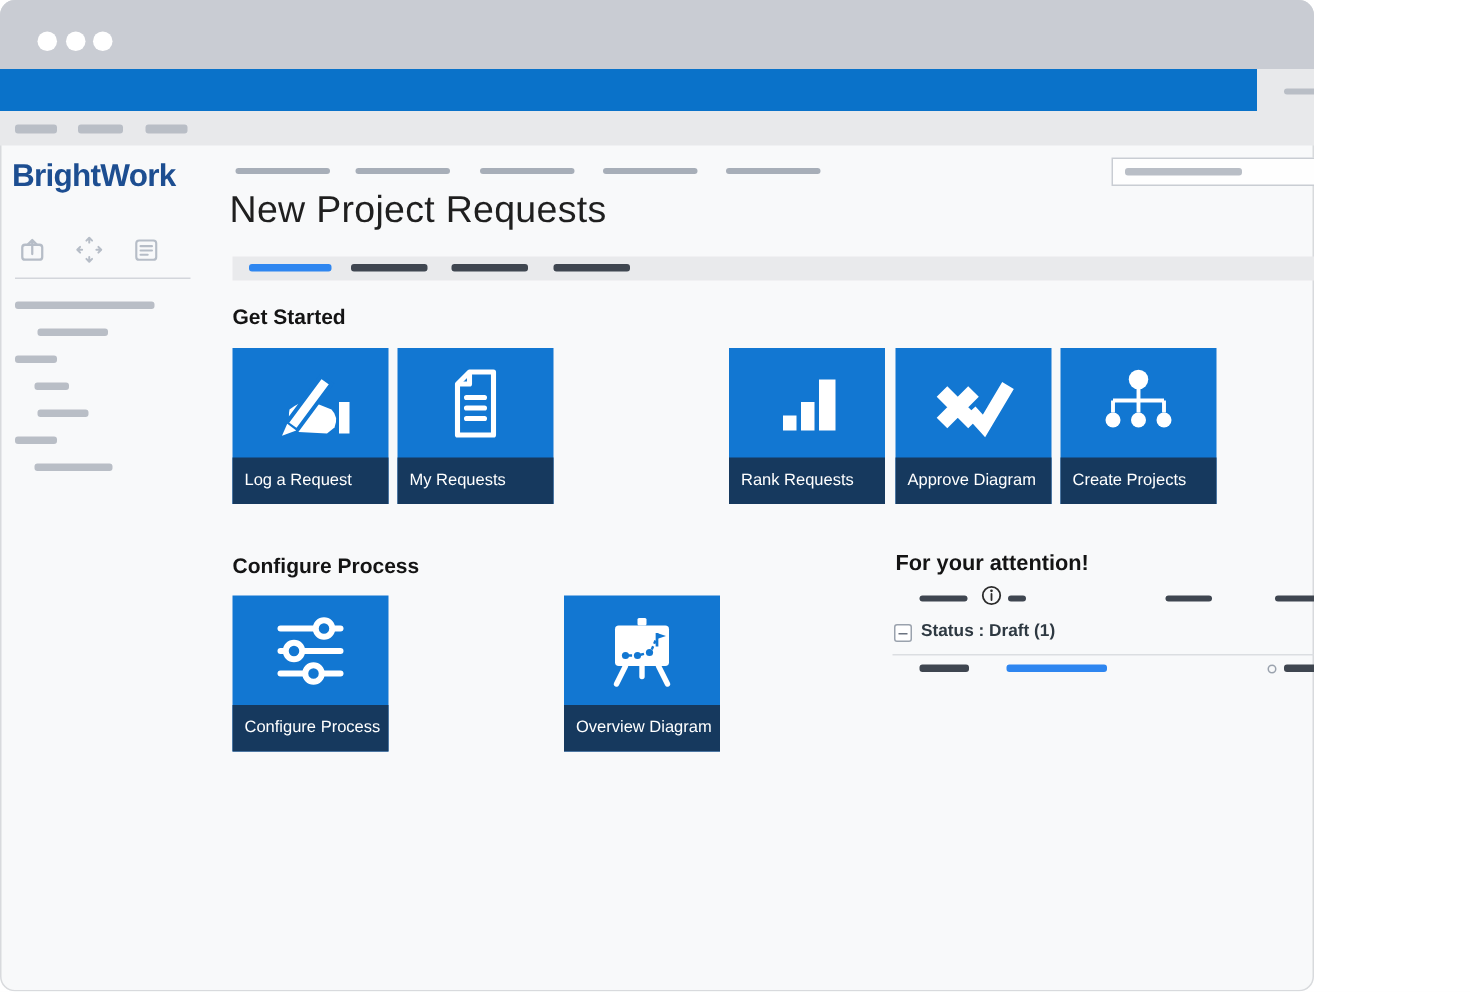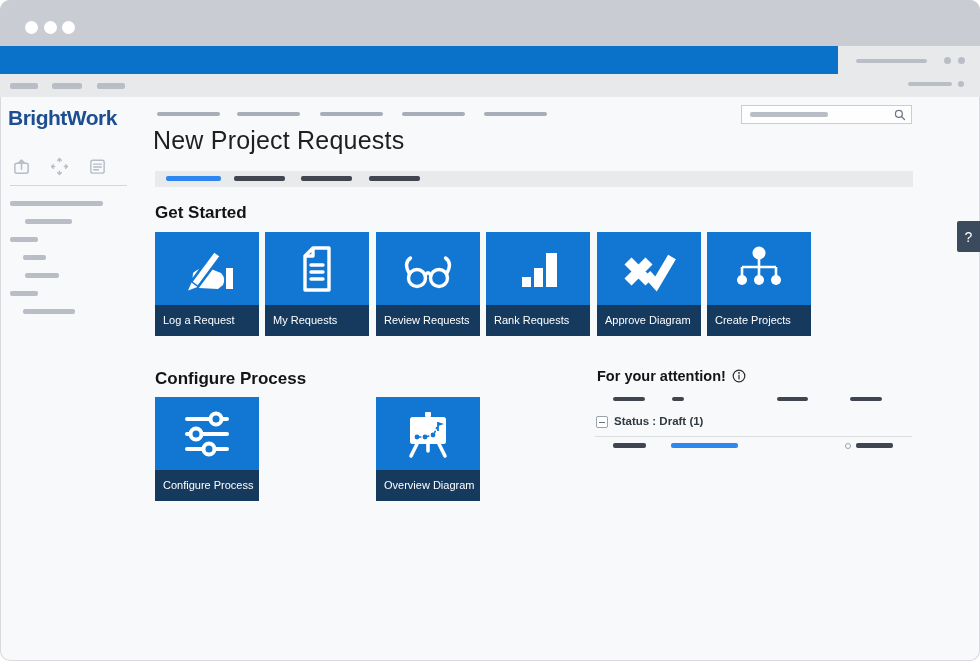--- a/index.html
+++ b/index.html
@@ -1,44 +1,44 @@
 <!DOCTYPE html>
 <html><head>
 <meta charset="utf-8">
 <style>
   html,body{margin:0;padding:0;background:#fff;}
   body{width:980px;height:661px;font-family:"Liberation Sans","DejaVu Sans",sans-serif;}
-  .frame{position:relative;width:980px;height:661px;border-radius:10px;overflow:hidden;
+  .frame{position:relative;width:876px;height:661px;border-radius:10px;overflow:hidden;
          box-shadow:0 0 0 1px #d8dadd inset;background:#f8f9fa;}
   .abs{position:absolute;}
   
   .chrome{left:0;top:0;width:980px;height:46px;background:#c9ccd3;}
   .tdot{width:13px;height:13px;border-radius:50%;background:#fff;}
   
   .suitebar{left:0;top:46px;width:980px;height:28px;background:#e8e9eb;}
   .suiteblue{left:0;top:46px;width:838px;height:28px;background:#0a72c9;}
   .ph{background:#b9bec6;border-radius:2px;}
   .phdark{background:#3f4650;border-radius:2px;}
   .phmid{background:#a7aeb8;border-radius:2px;}
   .navrow{left:0;top:74px;width:980px;height:23px;background:#e8e9eb;}
   
   .logo{left:8px;top:106px;font-size:21px;font-weight:bold;color:#1d4e91;letter-spacing:-0.5px;}
   .sdivider{left:10px;top:185px;width:117px;height:1px;background:#d3d6db;}
   
   .title{left:153px;top:126px;font-size:25px;font-weight:300;color:#1f1f1f;letter-spacing:0.2px;}
   .search{left:741px;top:105px;width:171px;height:19px;background:#fefefe;border:1px solid #c9cdd3;box-sizing:border-box;}
   .tabband{left:155px;top:171px;width:758px;height:16px;background:#e9eaec;}
-  .sechead{font-size:17px;font-weight:600;color:#141414;}
+  .sechead{font-size:14px;font-weight:600;color:#141414;}
   
   .tile{position:absolute;width:104px;height:104px;background:#1277d2;cursor:pointer;}
   .ticon{position:absolute;left:0;top:0;right:0;height:73px;display:flex;align-items:center;justify-content:center;}
   .tlabel{position:absolute;left:0;right:0;bottom:0;height:31px;background:#16395e;color:#fff;
           font-size:11px;line-height:30px;padding-left:8px;white-space:nowrap;overflow:hidden;}
   
-  .attnhead{left:597px;top:368px;font-size:14.5px;font-weight:600;color:#141414;display:flex;align-items:center;gap:6px;}
+  .attnhead{left:597px;top:368px;font-size:14.5px;font-weight:600;color:#141414;display:flex;align-items:center;gap:6px;flex-direction:column;}
   .statuslabel{font-size:11.5px;font-weight:700;color:#2e3942;text-align:right;}
   .collapse{width:12px;height:12px;border:1px solid #9aa2ad;border-radius:2px;box-sizing:border-box;position:relative;background:#fff;}
   .collapse::after{content:"";position:absolute;left:2px;right:2px;top:4.5px;height:1.5px;background:#6b7380;}
   .circleph{width:6px;height:6px;border:1.5px solid #9aa2ad;border-radius:50%;box-sizing:border-box;background:#f8f9fa;}
   .helpbtn{left:957px;top:221px;width:23px;height:31px;background:#3b4a5c;color:#fff;font-size:14px;
            display:flex;align-items:center;justify-content:center;border-radius:2px 0 0 2px;cursor:pointer;}
   svg{display:block;}
 </style>
 </head>
 <body>
@@ -137,32 +137,20 @@
     <span class="ticon">
       <svg width="56" height="56" viewBox="0 0 56 56" fill="none" stroke="#fff" stroke-width="3.4" stroke-linejoin="round">
         <path d="M40 7 H24 L16 15 V49 H40 Z"></path>
         <path d="M24 7 V15 H16"></path>
         <path d="M22 24 H34 M22 31 H34 M22 38 H34" stroke-linecap="round"></path>
       </svg>
     </span>
     <span class="tlabel">My Requests</span>
   </div>
 
-  <div class="tile" style="left:376px;top:232px">
-    <span class="ticon">
-      <svg width="58" height="56" viewBox="0 0 58 56" fill="none" stroke="#fff" stroke-width="3.4" stroke-linecap="round">
-        <circle cx="18" cy="37" r="8.5"></circle>
-        <circle cx="40" cy="37" r="8.5"></circle>
-        <path d="M26.5 34 Q29 29.5 31.5 34"></path>
-        <path d="M10 32 Q4.5 22 11.5 17"></path>
-        <path d="M48 32 Q53.5 22 46.5 17"></path>
-      </svg>
-    </span>
-    <span class="tlabel">Review Requests</span>
-  </div>
 
   <div class="tile" style="left:486px;top:232px">
     <span class="ticon">
       <svg width="56" height="56" viewBox="0 0 56 56" fill="#fff">
         <rect x="12" y="36" width="9" height="10"></rect>
         <rect x="24" y="27" width="9" height="19"></rect>
         <rect x="36" y="12" width="11" height="34"></rect>
       </svg>
     </span>
     <span class="tlabel">Rank Requests</span>

